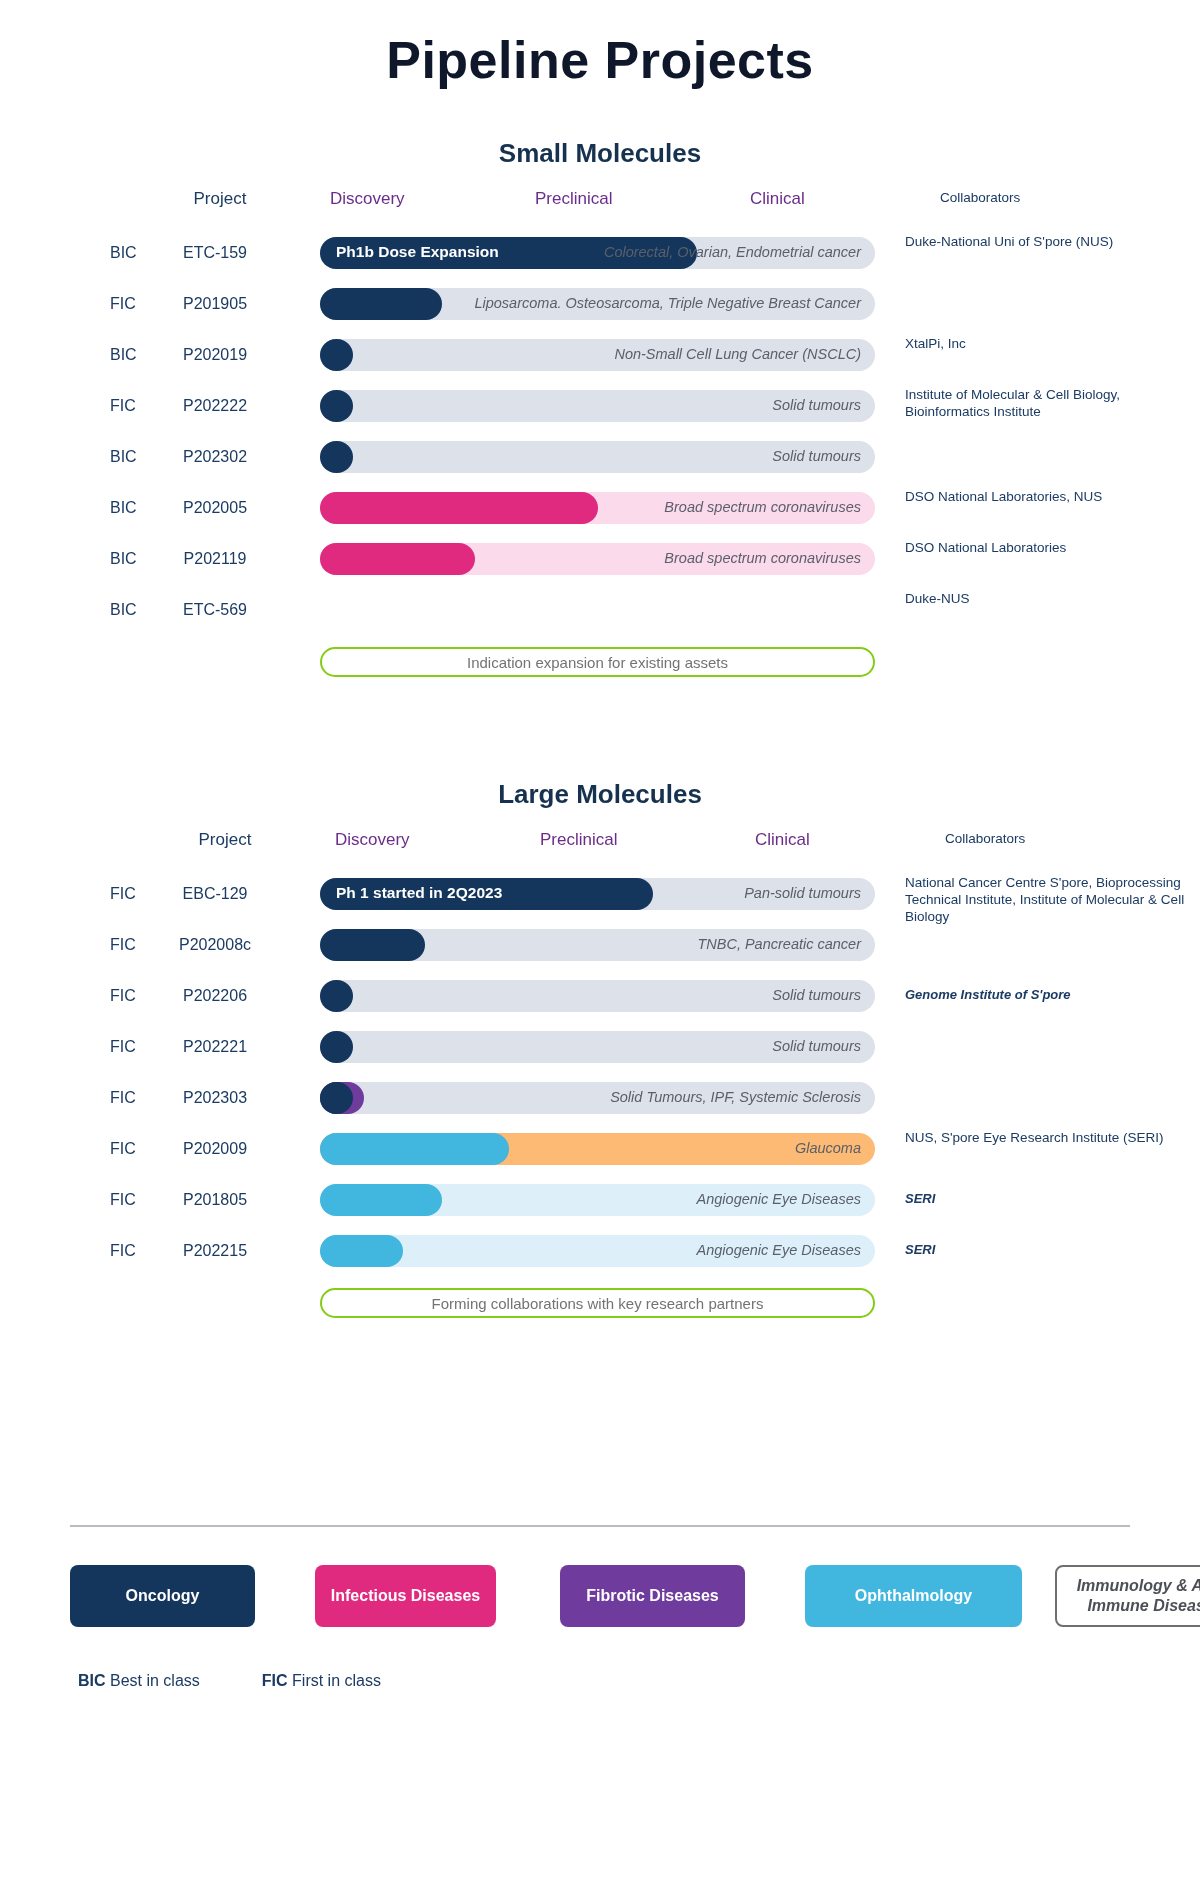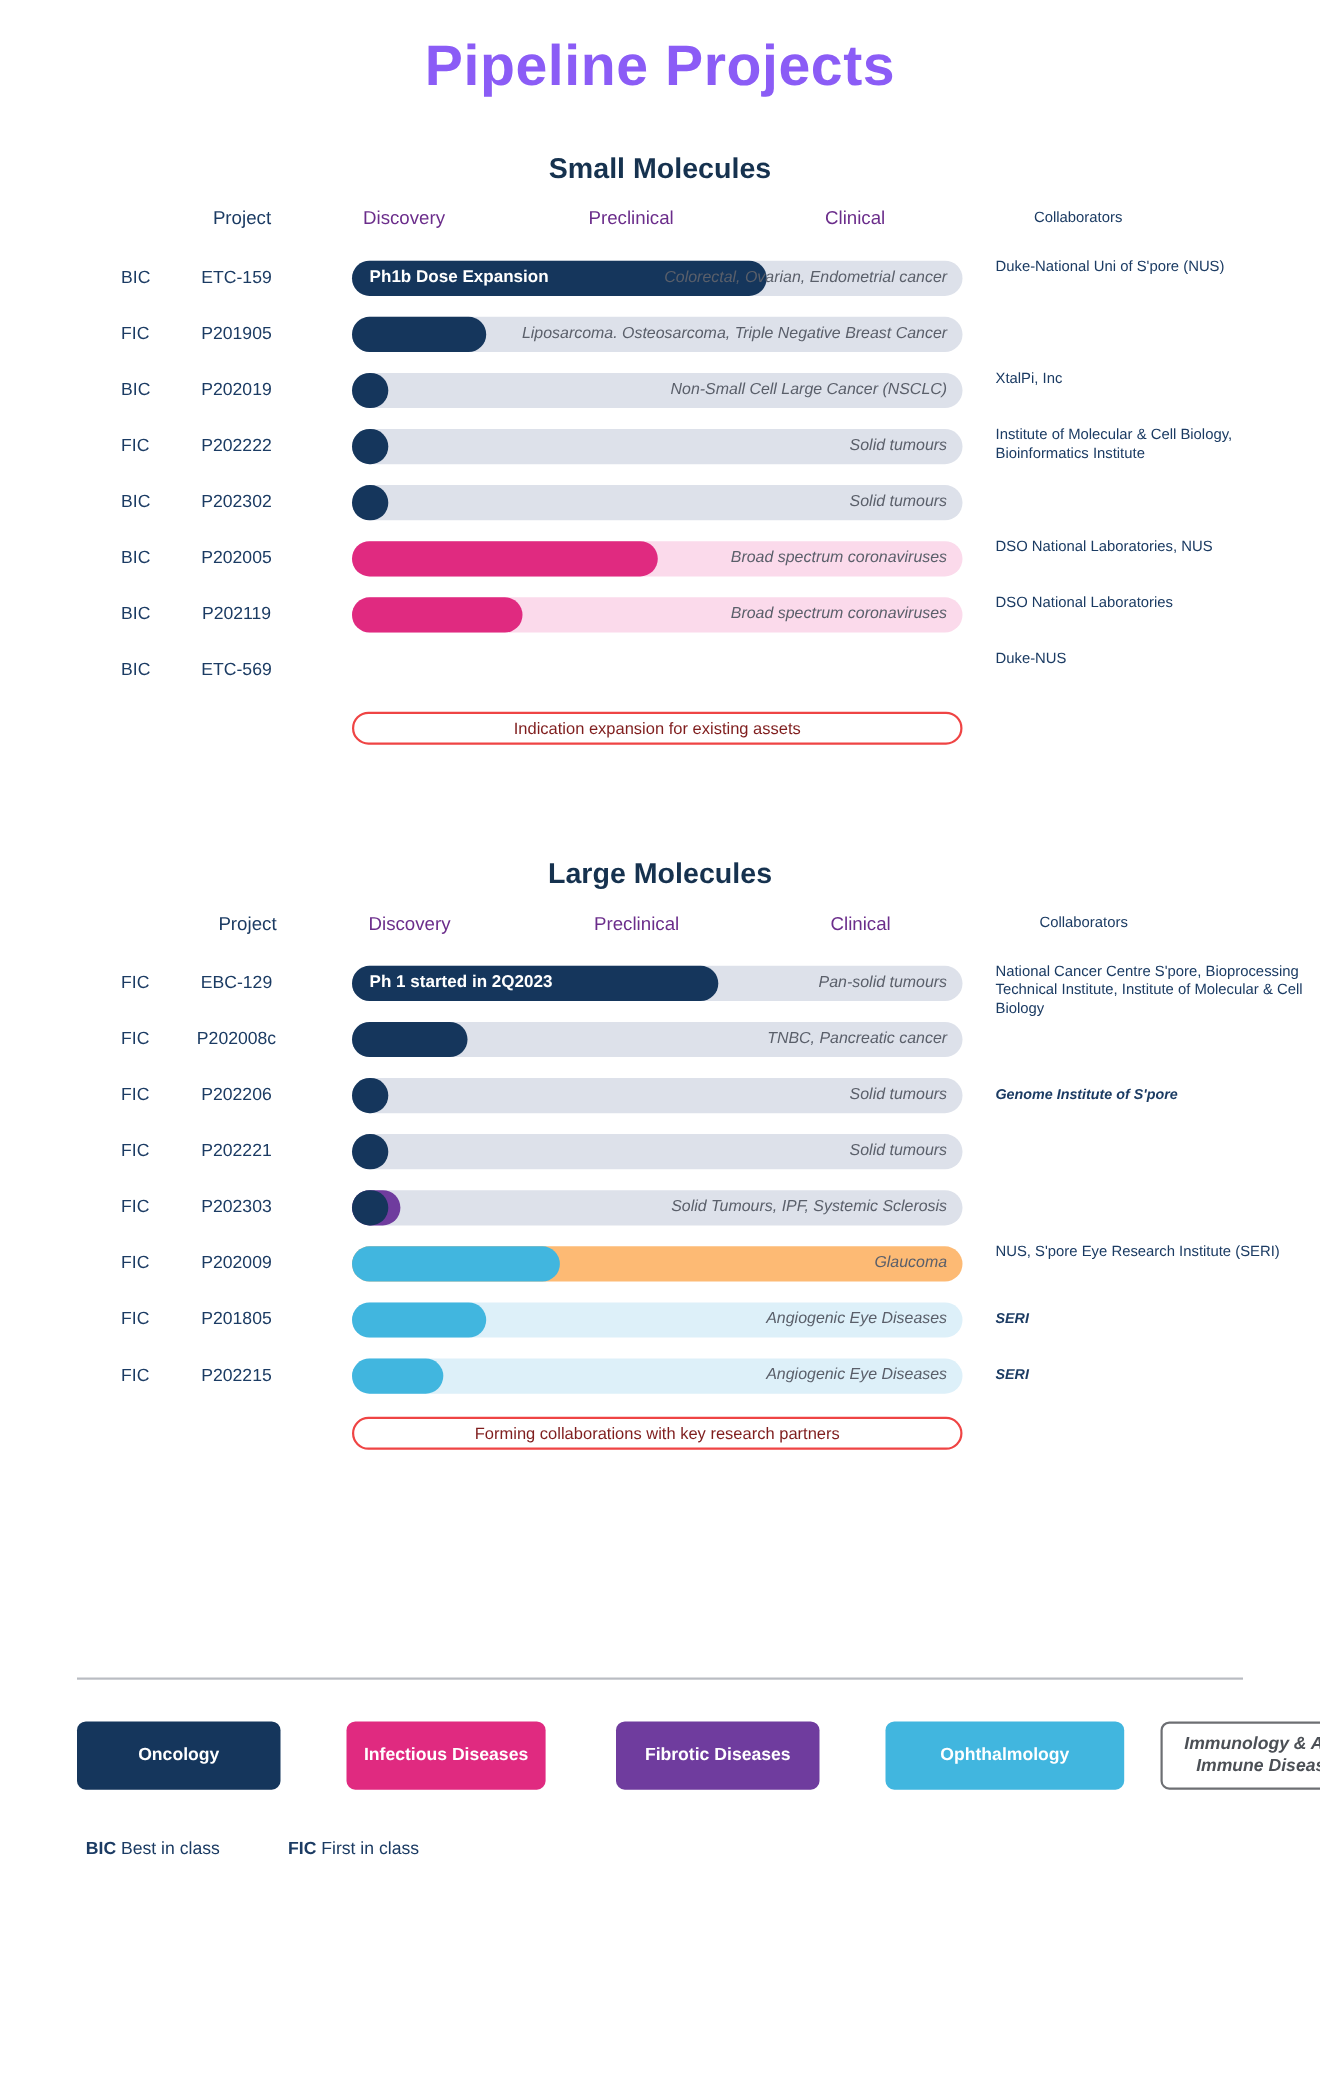--- a/index.html
+++ b/index.html
@@ -18,21 +18,21 @@
   .page {
     width: 1200px;
     height: 1890px;
     position: relative;
   }
   
   .main-title {
     text-align: center;
     font-size: 52px;
     font-weight: bold;
-    color: #8b5cf6;
+    color: #0f172a;
     letter-spacing: 0.5px;
     padding-top: 30px;
     margin: 0;
   }
   
   .section {
     position: relative;
   }
   .section-title {
     text-align: center;
@@ -136,24 +136,24 @@
   .capsule-wrap {
     position: relative;
     height: 40px;
     margin-top: 8px;
   }
   .capsule {
     position: absolute;
     left: 320px;
     width: 555px;
     height: 30px;
-    border: 2px solid #ef4444;
+    border: 2px solid #84cc16;
     border-radius: 16px;
     background: #ffffff;
-    color: #7f1d1d;
+    color: #737373;
     font-size: 15px;
     display: flex;
     align-items: center;
     justify-content: center;
     box-sizing: border-box;
   }
 
   
   .divider {
     position: absolute;
@@ -237,21 +237,21 @@
           <div class="track" style="background: rgb(221, 225, 234);">
             <div class="fill" style="width: 22%; background: rgb(21, 54, 92);"></div>
             <div class="indication">Liposarcoma. Osteosarcoma, Triple Negative Breast Cancer</div>
           </div>
         </div>
         <div class="row">
           <div class="cls">BIC</div>
           <div class="pname">P202019</div>
           <div class="track" style="background: rgb(221, 225, 234);">
             <div class="fill" style="width: 6%; background: rgb(21, 54, 92);"></div>
-            <div class="indication">Non-Small Cell Large Cancer (NSCLC)</div>
+            <div class="indication">Non-Small Cell Lung Cancer (NSCLC)</div>
           </div>
           <div class="collab" style="top: 2px;">XtalPi, Inc</div>
         </div>
         <div class="row">
           <div class="cls">FIC</div>
           <div class="pname">P202222</div>
           <div class="track" style="background: rgb(221, 225, 234);">
             <div class="fill" style="width: 6%; background: rgb(21, 54, 92);"></div>
             <div class="indication">Solid tumours</div>
           </div>

